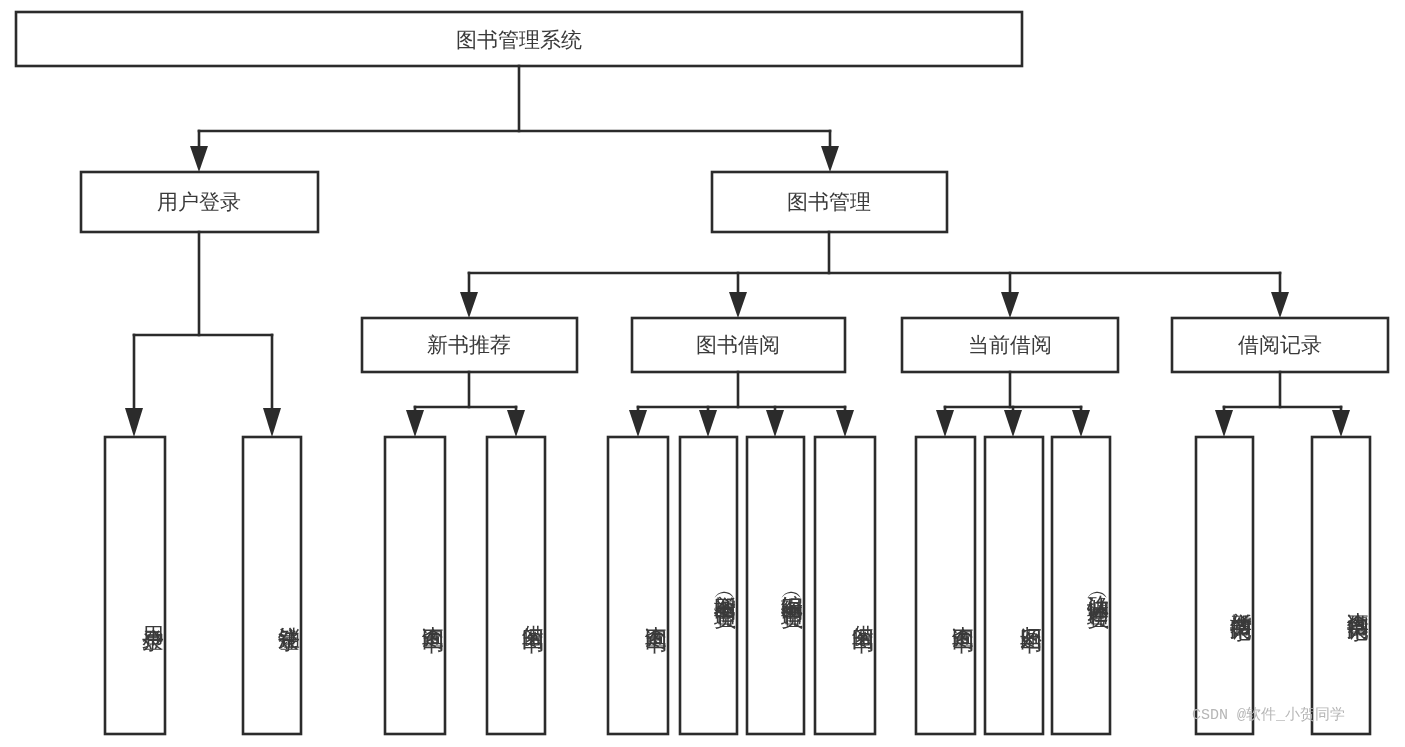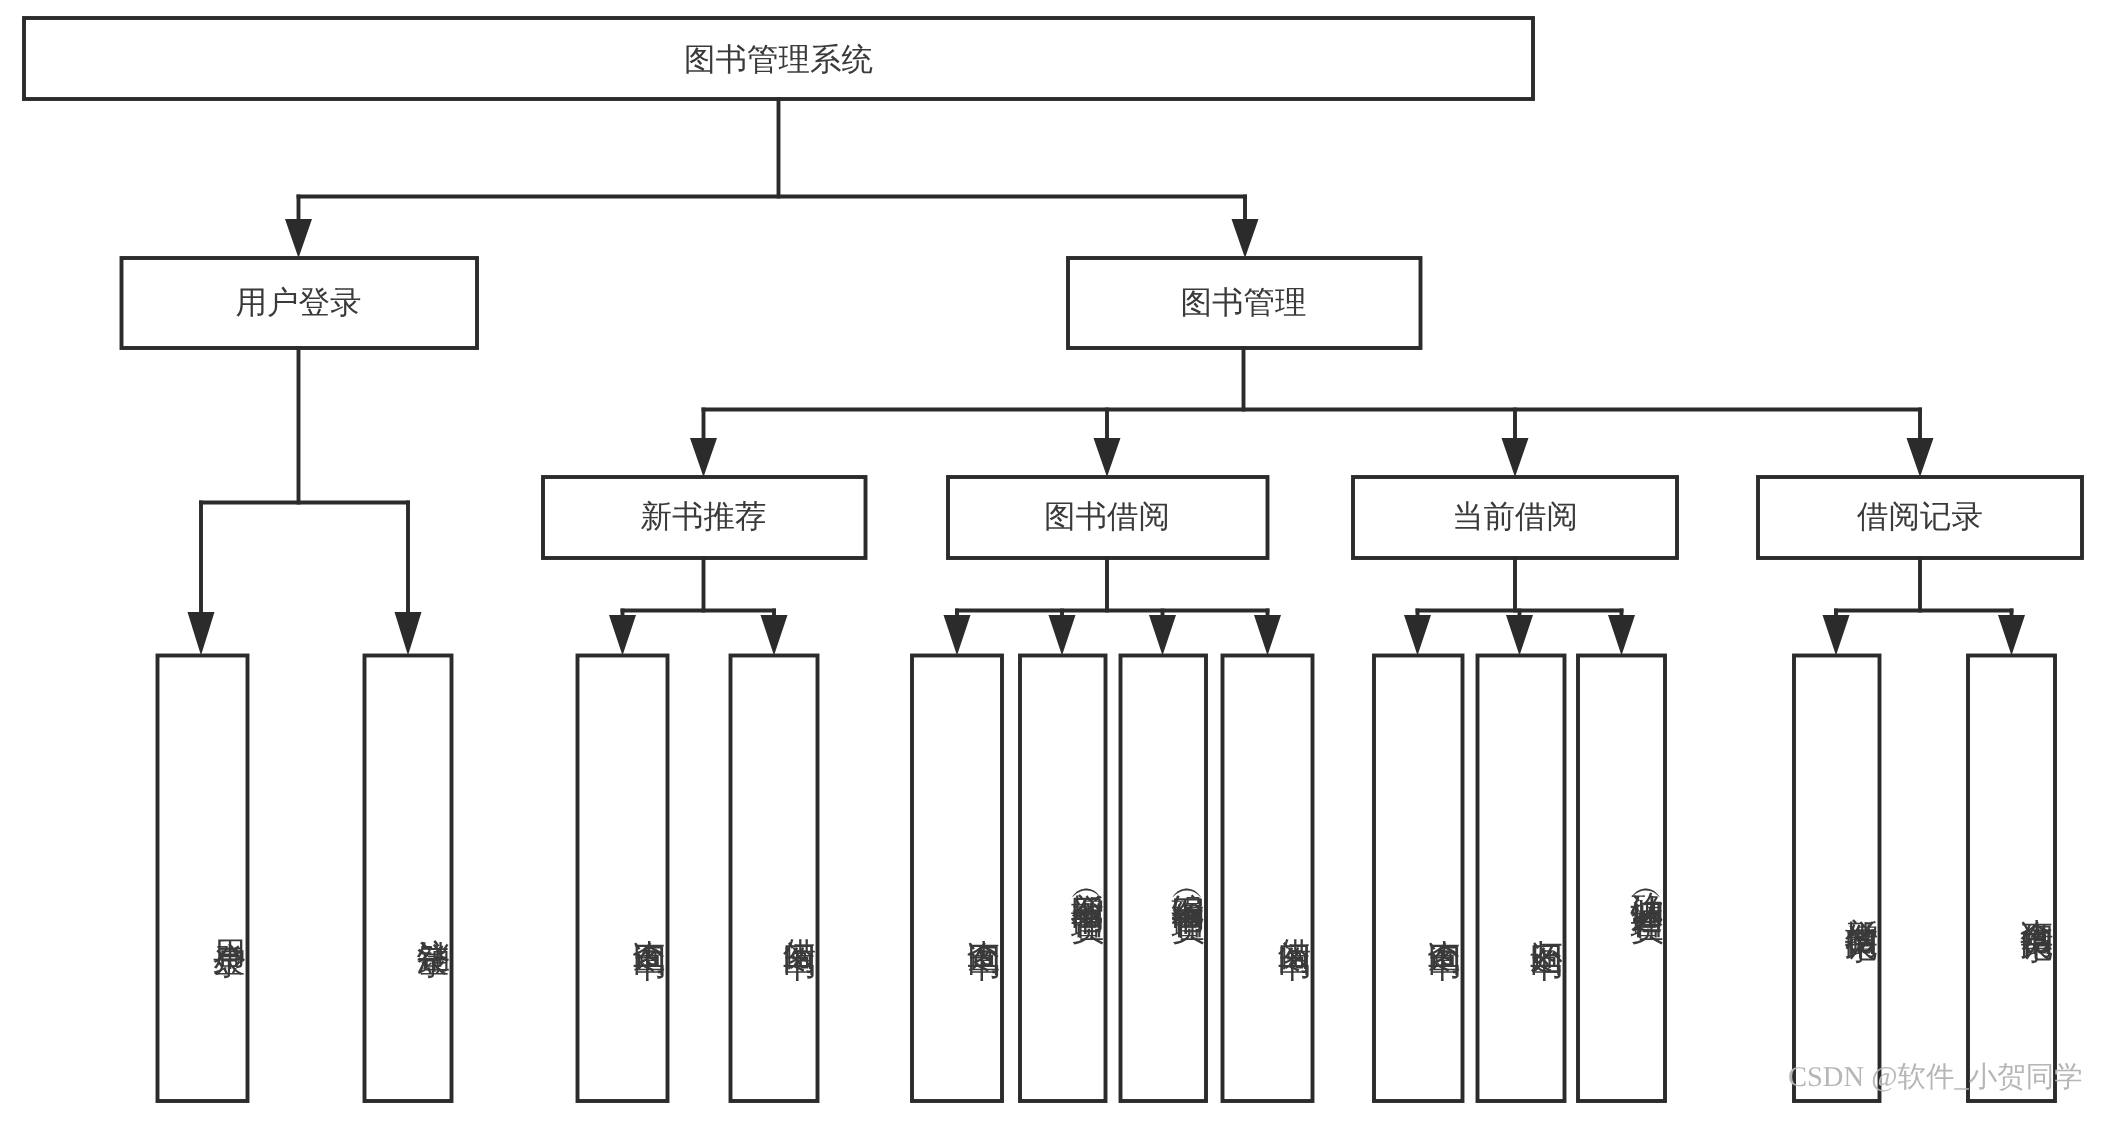--- a/index.html
+++ b/index.html
@@ -54,22 +54,22 @@
     color: #3a3a3a;
     letter-spacing: 2px;
     display: flex;
     align-items: flex-start;
     justify-content: center;
     white-space: nowrap;
     pointer-events: none;
   }
   .watermark {
     position: absolute;
-    font-family: Liberation Serif, serif;
-    font-size: 19px;
+    font-family: Liberation Mono, monospace;
+    font-size: 15px;
     color: #b6b6b6;
     white-space: nowrap;
   }
 </style>
 </head>
 <body>
 
 <div id="page">
 
   <svg class="diagram" viewBox="0 0 1405 747">

